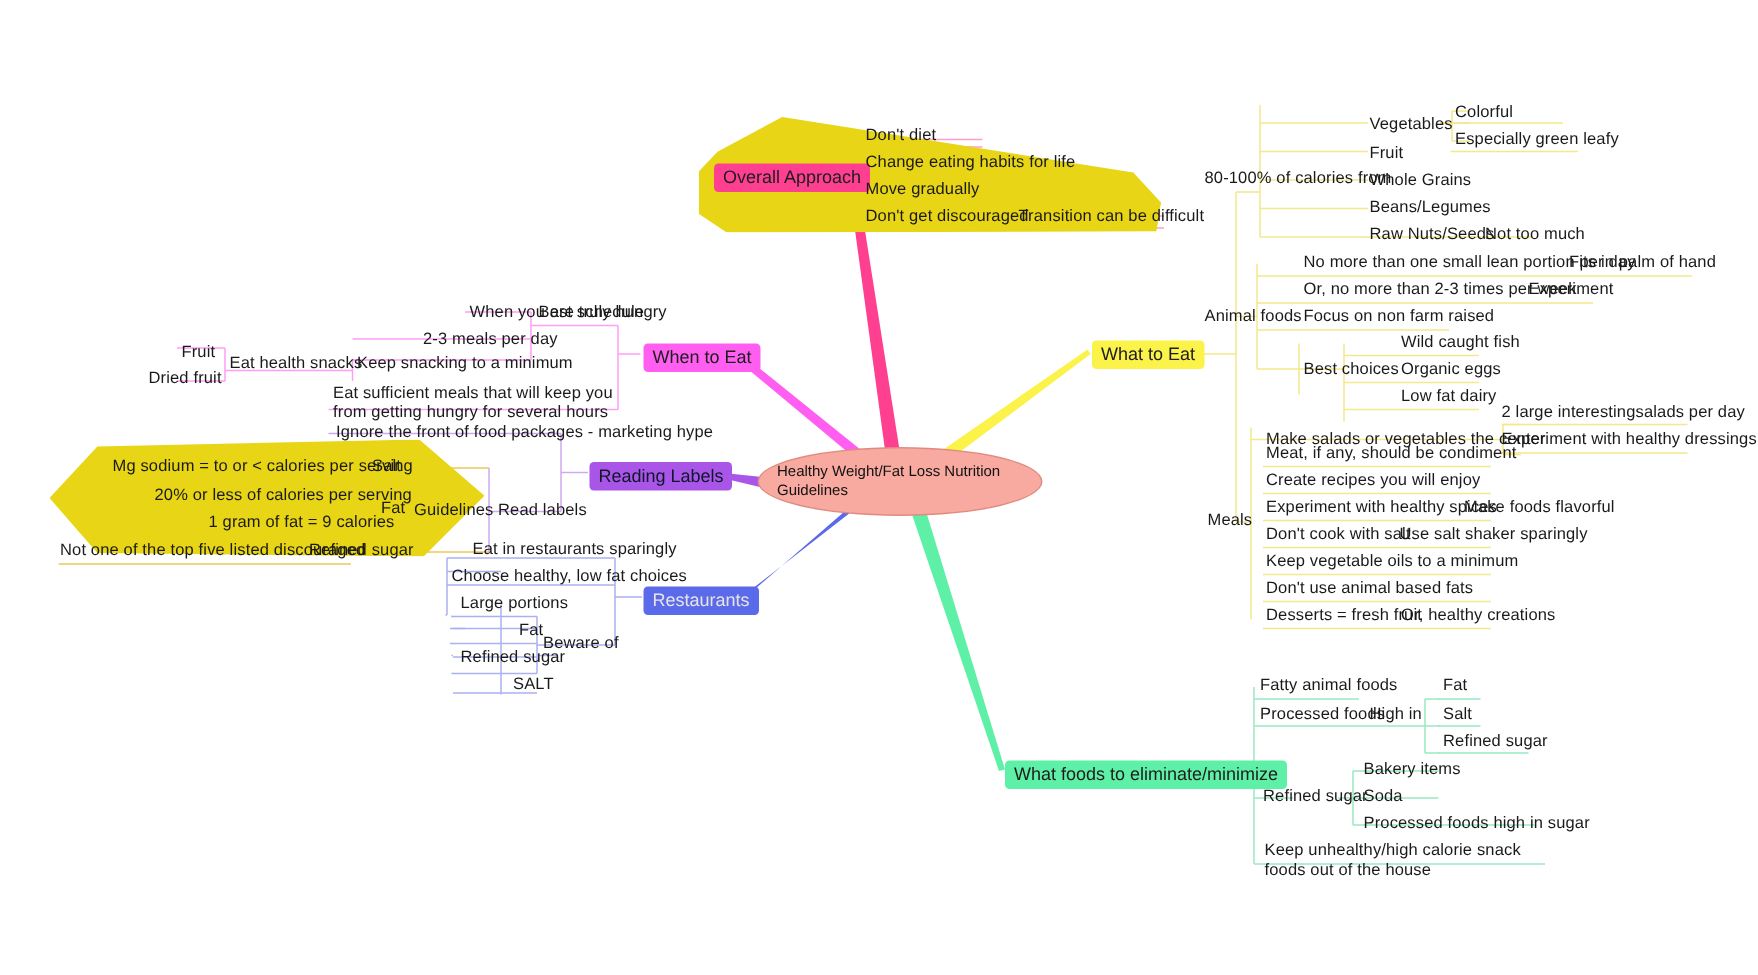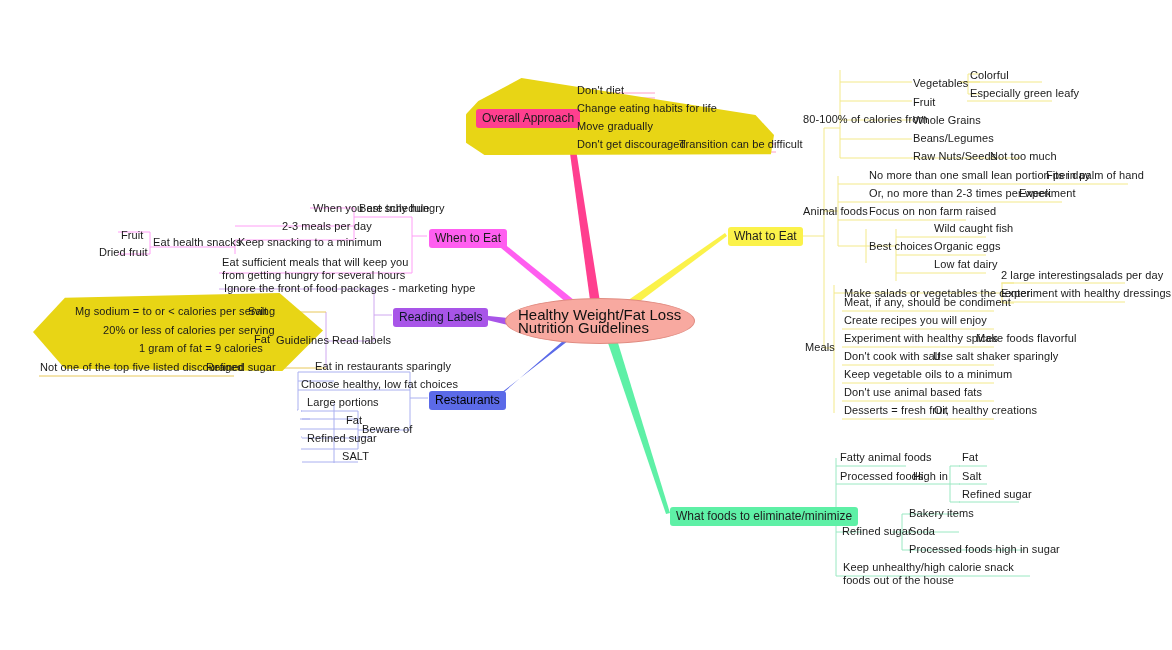--- a/index.html
+++ b/index.html
@@ -52,42 +52,42 @@
     width: 190px;
     height: 46px;
     border-radius: 50%;
     background: #f8a9a0;
     border: 1px solid #e08b80;
     box-sizing: border-box;
     display: flex;
     align-items: center;
   }
   #root .root-text {
-    font-size: 15px;
+    font-size: 10px;
     line-height: 13.5px;
     color: #111;
     padding-left: 12px;
     padding-right: 10px;
     white-space: normal;
   }
 
   
   .pill {
     position: absolute;
     border-radius: 3px;
     font-size: 12px;
     line-height: 14px;
     padding: 2px 6px 3px 6px;
     white-space: nowrap;
     box-sizing: border-box;
   }
   .pill.pink   { background: #ff3f8f; color: #1d1d1d; }
   .pill.magenta{ background: #ff5ef0; color: #1d1d1d; }
   .pill.purple { background: #a855e8; color: #0f172a; }
-  .pill.blue   { background: #5b6ae8; color: #000000; }
+  .pill.blue   { background: #5b6ae8; color: #e5e5e5; }
   .pill.yellow { background: #fbf24a; color: #1d1d1d; }
   .pill.green  { background: #5ef0a6; color: #1d1d1d; }
 
   
   .poly {
     position: absolute;
     background: #e8d515;
   }
   #poly-approach {
     left: 466px; top: 78px; width: 308px; height: 77px;

